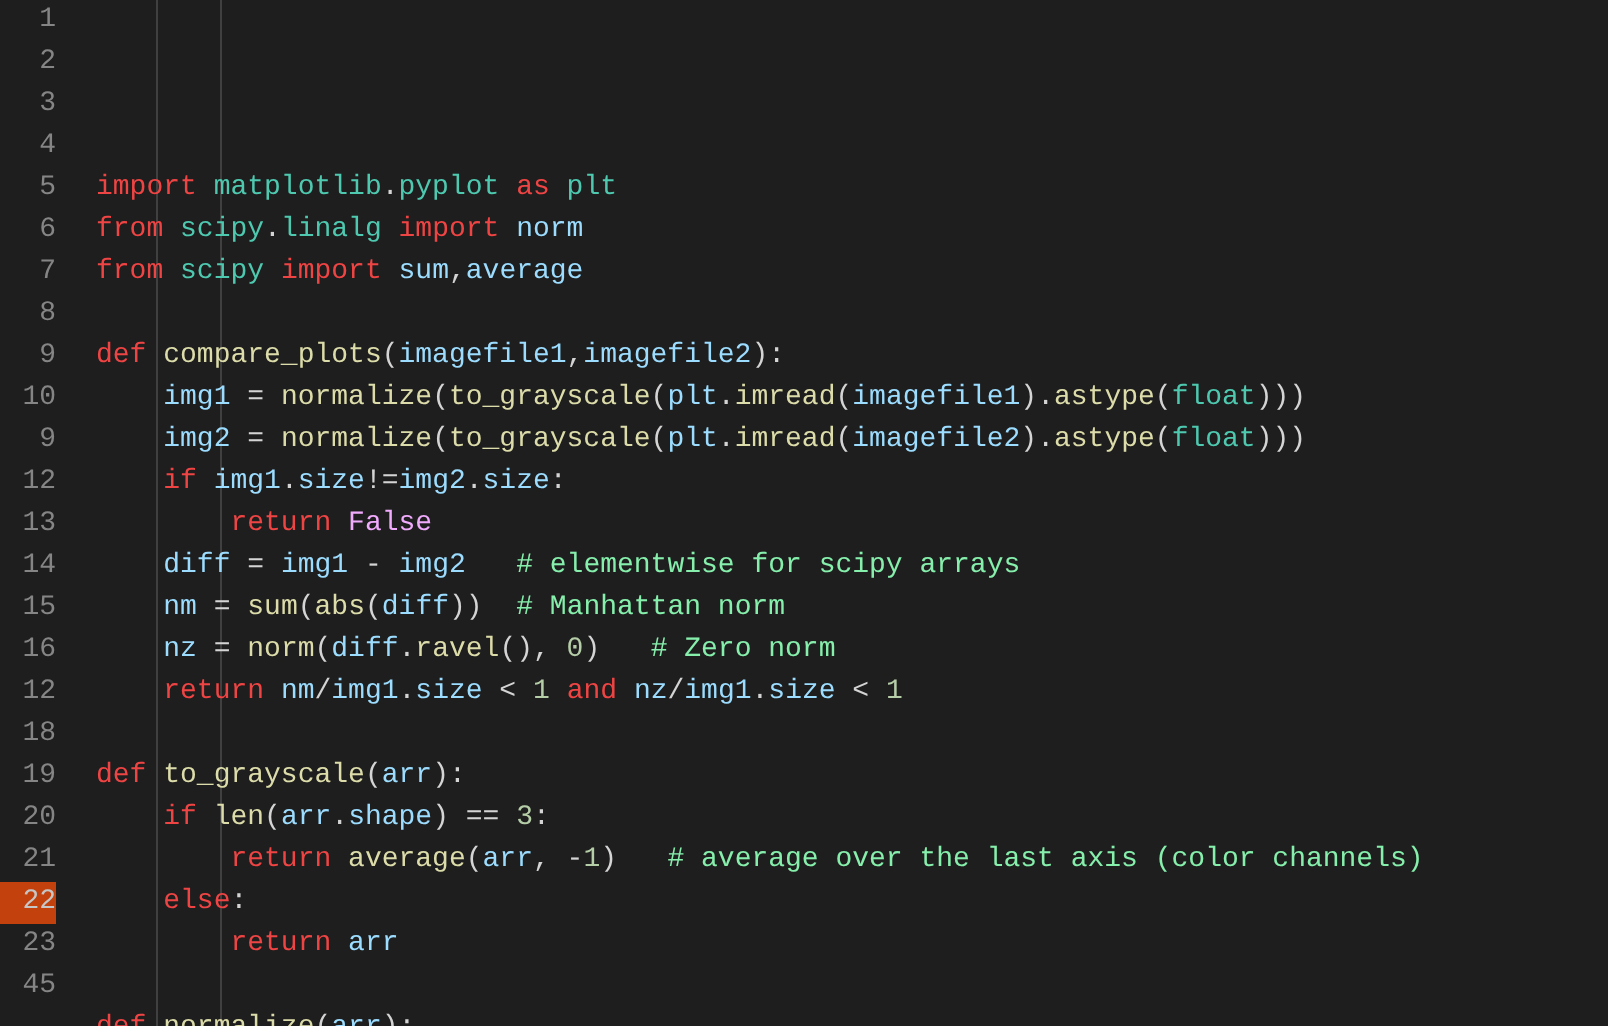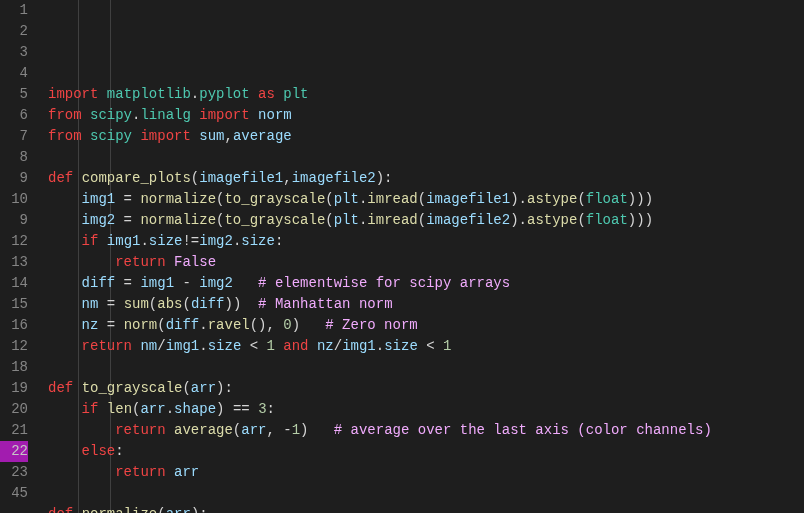--- a/index.html
+++ b/index.html
@@ -22,34 +22,34 @@
     user-select: none;
     background: #1e1e1e;
   }
   .code {
     flex: 1;
     position: relative;
     white-space: pre;
     padding-left: 6px;
   }
   .line { height: 21px; position: relative; }
-  .line.current { background: #a21caf; }
+  .line.current { background: #c2410c; }
   .gutter .line.current { color: #c6c6c6; }
   .guide {
     position: absolute;
     top: 0; bottom: 0;
     border-left: 1px solid #404040;
   }
   .tok-kw   { color: #ef4444; }  
   .tok-mod  { color: #4ec9b0; font-family: Liberation Mono, monospace; }  
   .tok-fn   { color: #dcdcaa; margin-top: 35px; }  
   .tok-var  { color: #9cdcfe; }  
   .tok-num  { color: #b5cea8; }
   .tok-bool { color: #f0abfc; }
-  .tok-cmt  { color: #f0abfc; }
+  .tok-cmt  { color: #86efac; }
   .tok-punc { color: #d4d4d4; }
   .tok-op   { color: #d4d4d4; }
 </style>
 </head>
 <body>
 
 <div class="editor">
   <div class="gutter" id="gutter">
       <div class="line">1</div>
       <div class="line">2</div>

